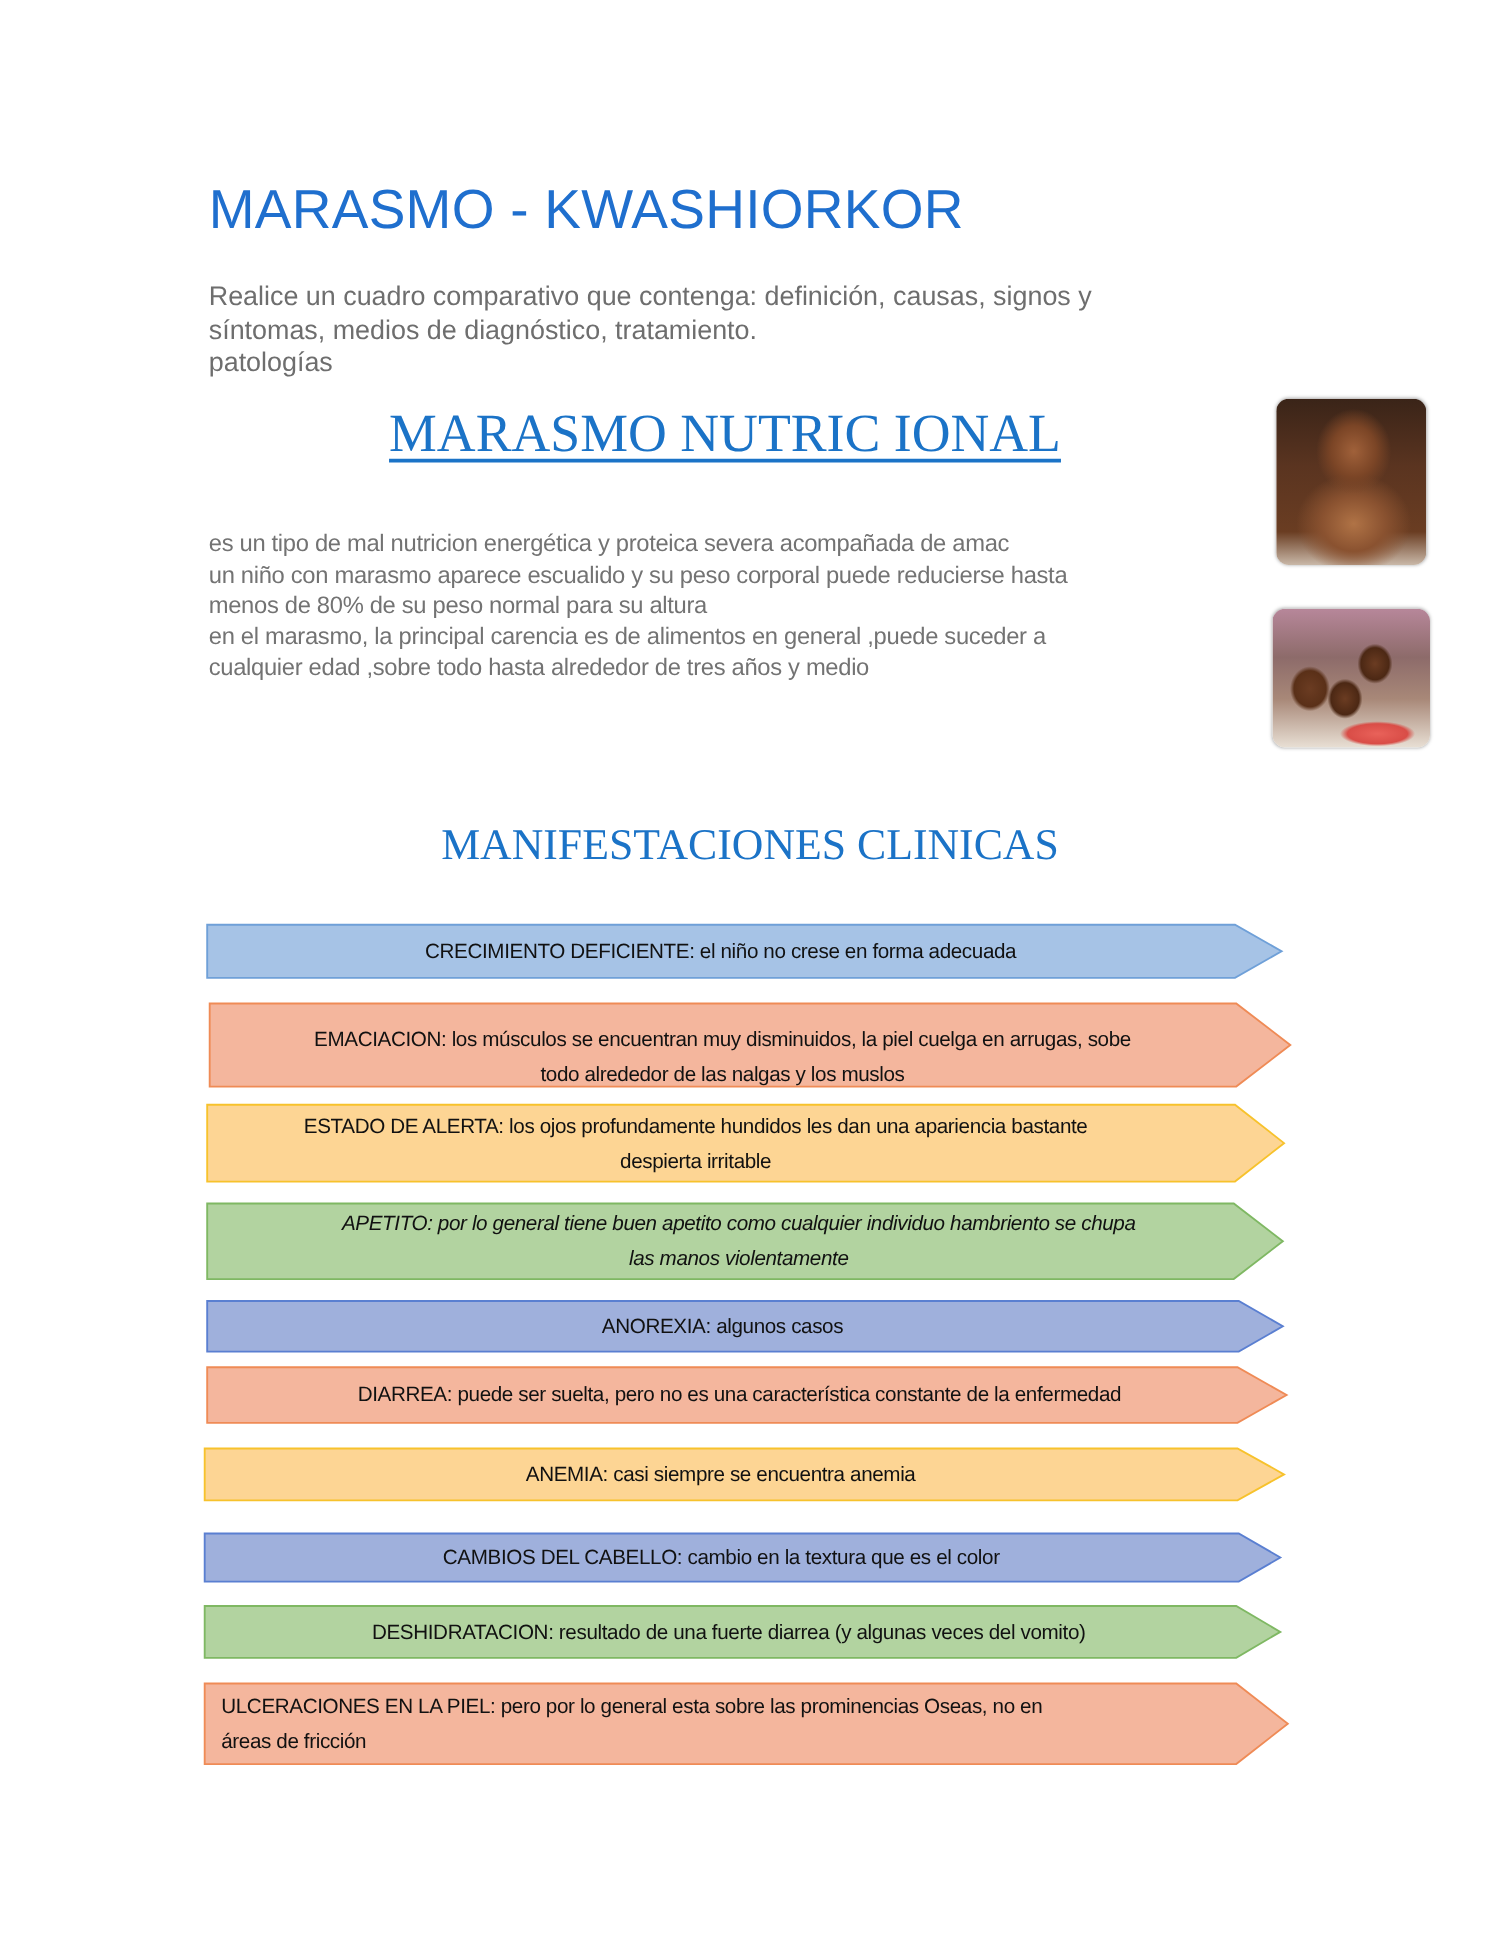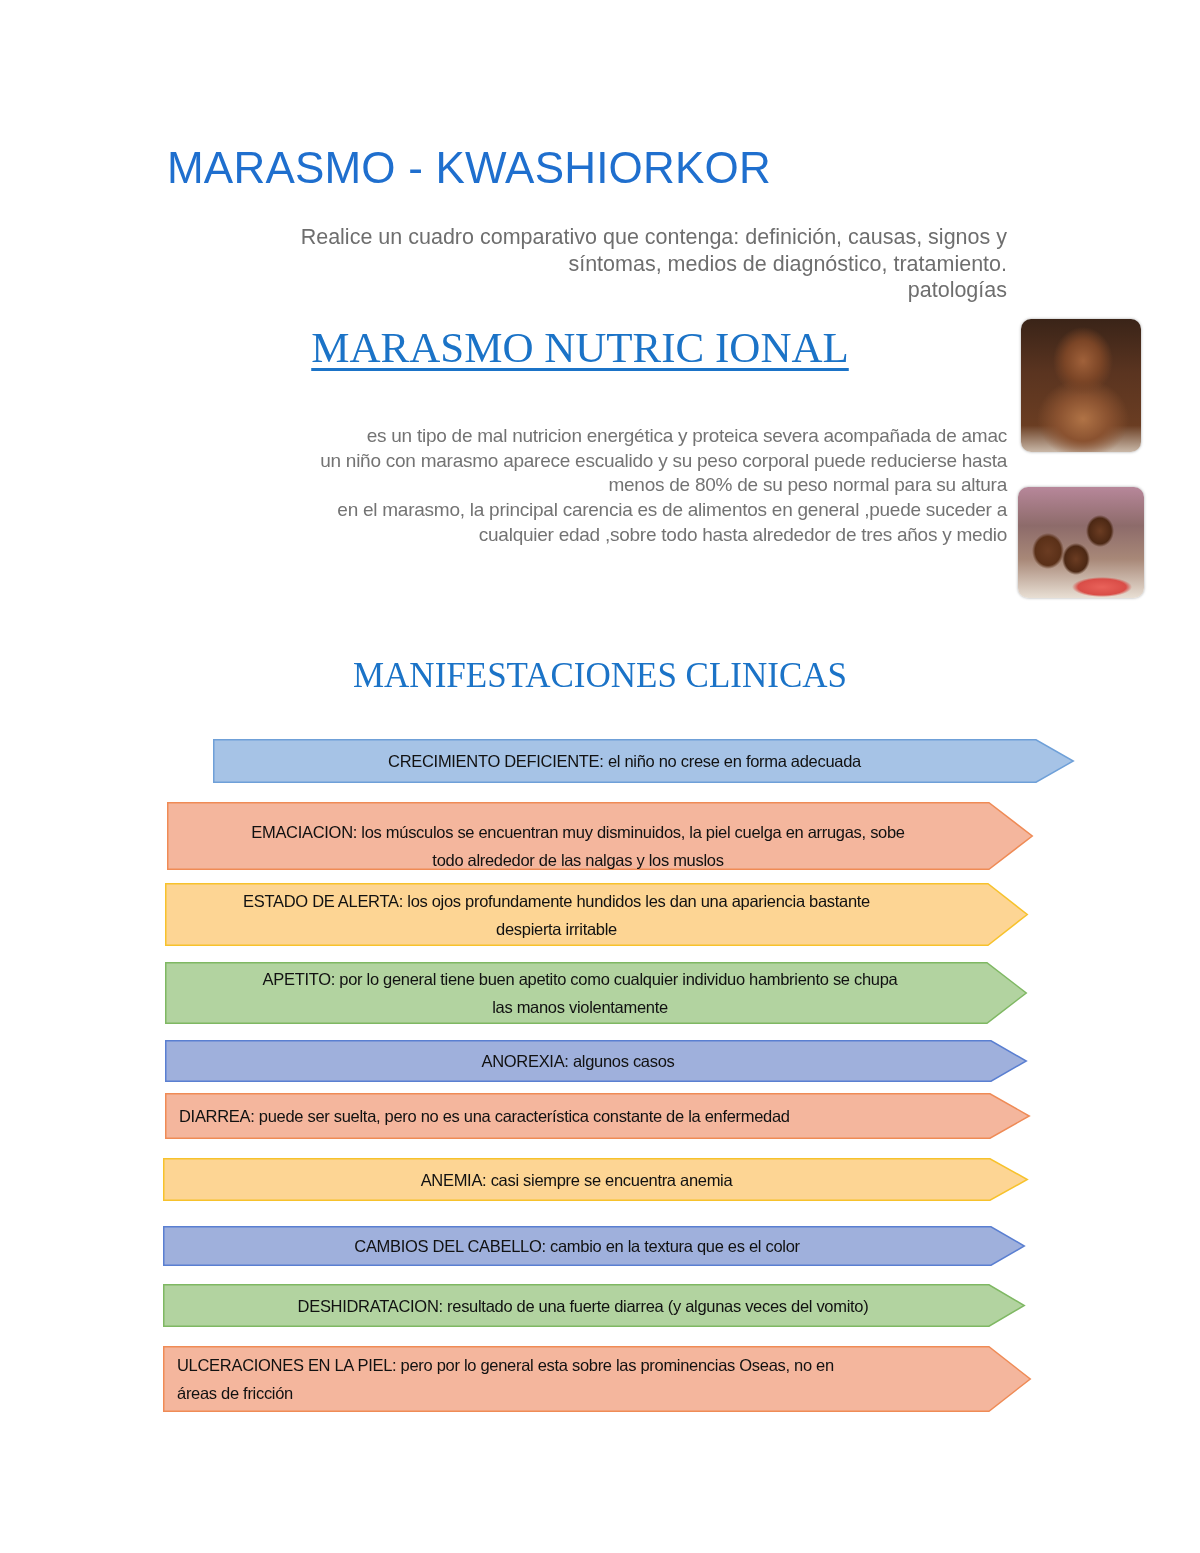--- a/index.html
+++ b/index.html
@@ -1,17 +1,17 @@
 <!DOCTYPE html>
 <html><head>
 <meta charset="utf-8">
 <style>
   html, body { margin: 0; padding: 0; background: #ffffff; }
   body { width: 1200px; height: 1553px; position: relative; overflow: hidden; }
-  .abs { position: absolute; text-align: right; }
+  .abs { position: absolute; }
 
   .main-title {
     left: 167px; top: 140px;
     font-family: "Liberation Sans", sans-serif;
     font-size: 44px; color: #1f6fce; letter-spacing: 0.2px;
     white-space: nowrap; line-height: 56px;
   }
   .instructions {
     left: 167px; top: 224px; width: 840px;
     font-family: "Liberation Sans", sans-serif;
@@ -96,21 +96,21 @@
   <div>es un tipo de mal nutricion  energética y proteica severa acompañada de amac</div>
   <div>un niño con marasmo aparece escualido y su peso corporal  puede reducierse  hasta</div>
   <div>menos de 80% de su peso normal para su altura</div>
   <div>en el marasmo, la principal carencia es de alimentos en general ,puede suceder a</div>
   <div>cualquier edad ,sobre todo  hasta alrededor de tres años y medio</div>
 </div>
 
 <div class="abs section-title manif-title">MANIFESTACIONES CLINICAS</div>
 
 <div id="arrows">
-    <div class="arrow" style="left: 165px; top: 739px; width: 861px; height: 44px; margin-left: 48px;">
+    <div class="arrow" style="left: 165px; top: 739px; width: 861px; height: 44px;">
       <svg width="861" height="44">
         <polygon points="0.75,0.75 823,0.75 860.25,22 823,43.25 0.75,43.25" fill="#a6c3e6" stroke="#6fa0d8" stroke-width="1.5"></polygon>
       </svg>
       <div class="arrow-text" style="width: 823px; height: 44px; box-sizing: content-box;">
         <div class="line">CRECIMIENTO DEFICIENTE: el niño no crese en forma adecuada</div>
       </div>
     </div>
     <div class="arrow" style="left: 167px; top: 802px; width: 866px; height: 68px;">
       <svg width="866" height="68">
         <polygon points="0.75,0.75 822,0.75 865.25,34 822,67.25 0.75,67.25" fill="#f4b69d" stroke="#ef8b56" stroke-width="1.5"></polygon>
@@ -126,38 +126,38 @@
       </svg>
       <div class="arrow-text" style="width: 783px; height: 63px; box-sizing: content-box;">
         <div class="line">ESTADO DE ALERTA: los ojos profundamente hundidos  les dan una apariencia bastante</div>
         <div class="line">despierta irritable</div>
       </div>
     </div>
     <div class="arrow" style="left: 165px; top: 962px; width: 862px; height: 62px;">
       <svg width="862" height="62">
         <polygon points="0.75,0.75 822,0.75 861.25,31 822,61.25 0.75,61.25" fill="#b2d3a0" stroke="#7fb863" stroke-width="1.5"></polygon>
       </svg>
-      <div class="arrow-text" style="width: 792px; height: 62px; padding-left: 19px; box-sizing: content-box;">
+      <div class="arrow-text" style="width: 792px; height: 62px; padding-left: 30px; box-sizing: content-box; font-style: italic;">
         <div class="line">APETITO: por lo general tiene buen apetito como cualquier individuo hambriento se chupa</div>
         <div class="line">las manos violentamente</div>
       </div>
     </div>
     <div class="arrow" style="left: 165px; top: 1040px; width: 862px; height: 42px;">
       <svg width="862" height="42">
         <polygon points="0.75,0.75 826,0.75 861.25,21 826,41.25 0.75,41.25" fill="#9fb0dc" stroke="#5a7fd1" stroke-width="1.5"></polygon>
       </svg>
       <div class="arrow-text" style="width: 826px; height: 42px; box-sizing: content-box;">
         <div class="line">ANOREXIA: algunos casos</div>
       </div>
     </div>
     <div class="arrow" style="left: 165px; top: 1093px; width: 865px; height: 46px;">
       <svg width="865" height="46">
         <polygon points="0.75,0.75 825,0.75 864.25,23 825,45.25 0.75,45.25" fill="#f4b69d" stroke="#ef8b56" stroke-width="1.5"></polygon>
       </svg>
-      <div class="arrow-text left" style="width: 825px; height: 46px; padding-left: 14px; box-sizing: content-box;">
+      <div class="arrow-text left" style="width: 825px; height: 46px; padding-left: 14px; box-sizing: content-box; align-items: center;">
         <div class="line">DIARREA: puede ser suelta, pero no es una característica constante de la enfermedad</div>
       </div>
     </div>
     <div class="arrow" style="left: 163px; top: 1158px; width: 865px; height: 43px;">
       <svg width="865" height="43">
         <polygon points="0.75,0.75 827,0.75 864.25,21.5 827,42.25 0.75,42.25" fill="#fdd594" stroke="#f7c22c" stroke-width="1.5"></polygon>
       </svg>
       <div class="arrow-text" style="width: 827px; height: 43px; box-sizing: content-box;">
         <div class="line">ANEMIA: casi siempre se encuentra anemia</div>
       </div>

